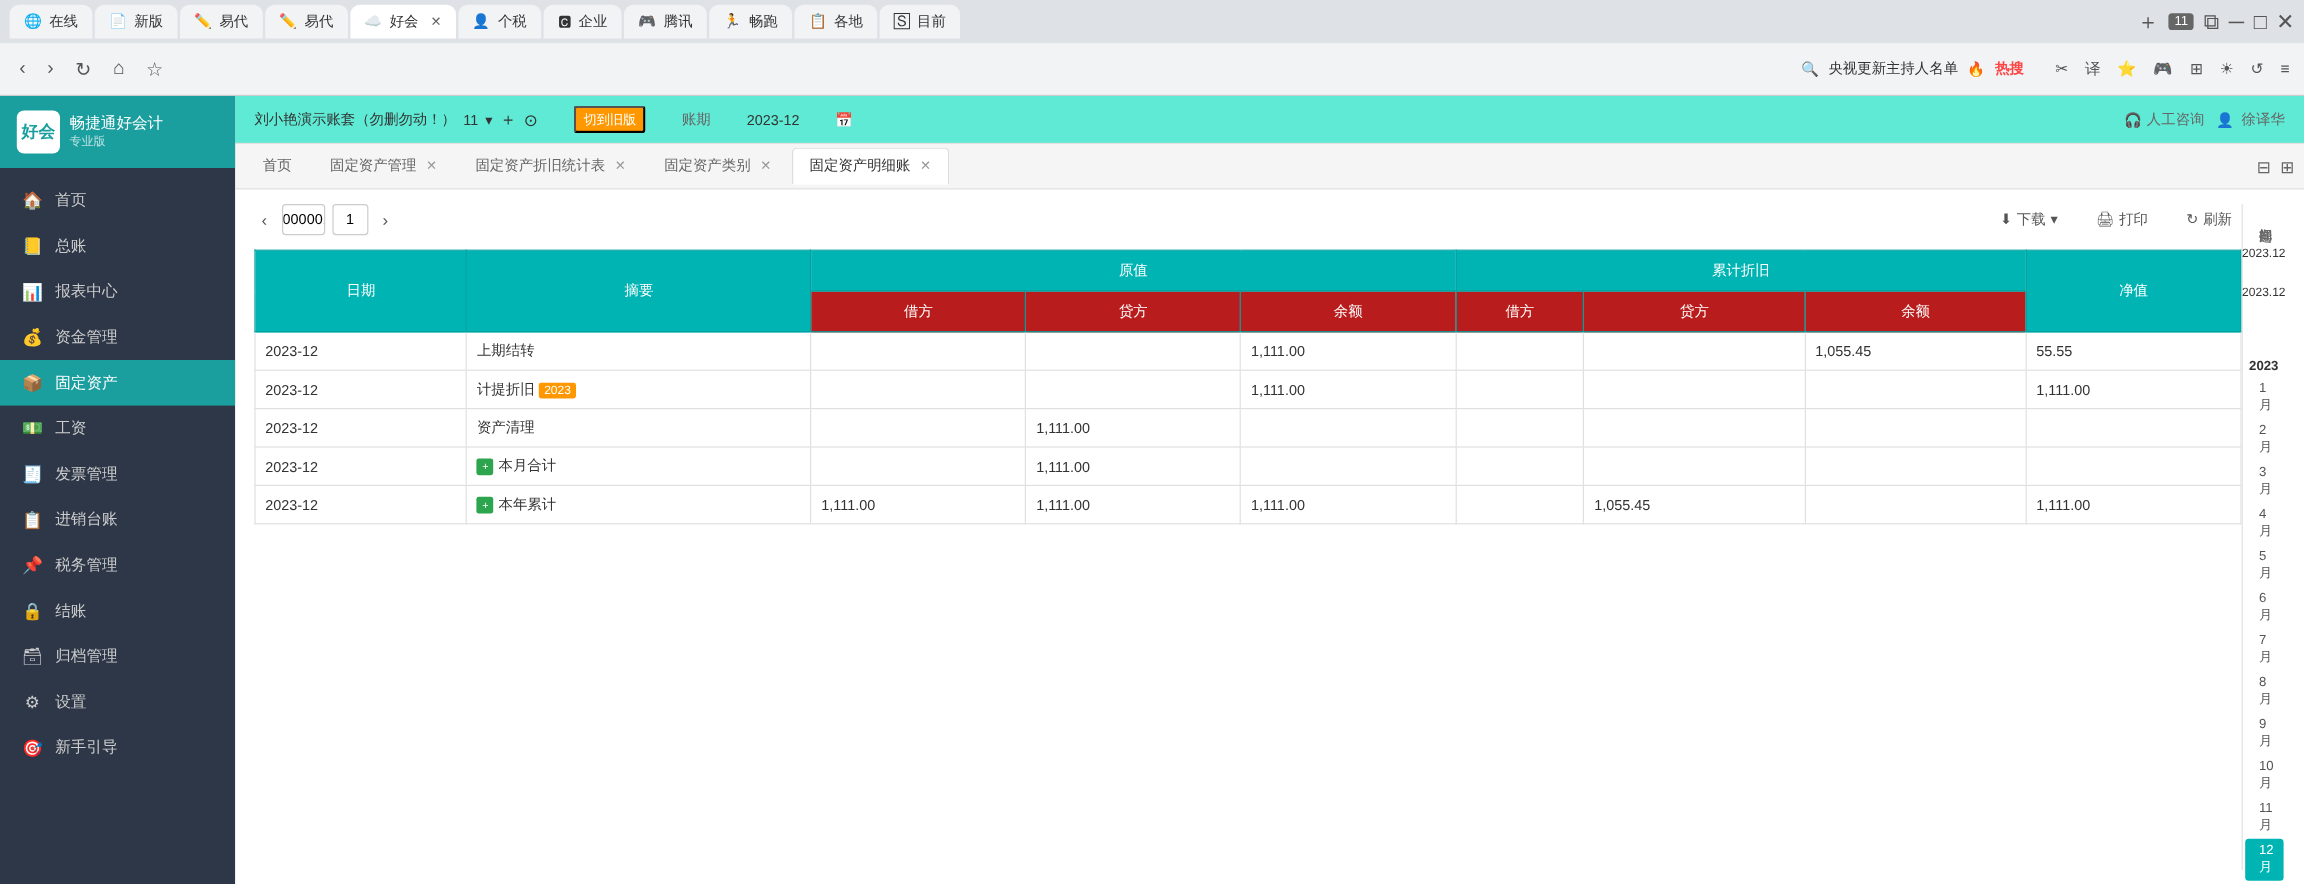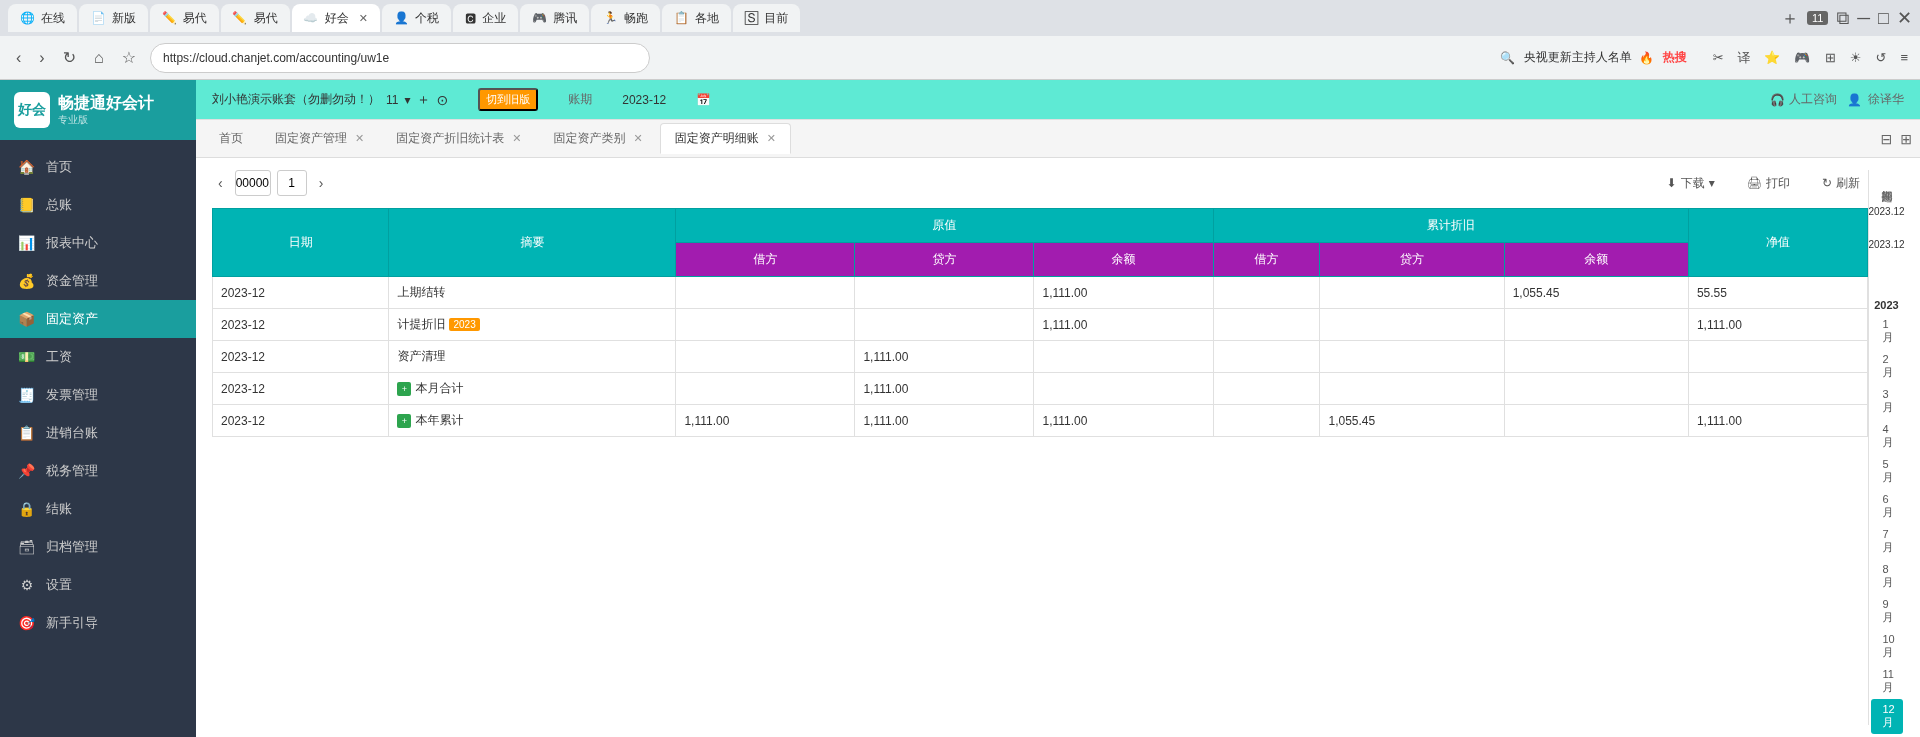--- a/index.html
+++ b/index.html
@@ -22,21 +22,21 @@
     .hot-tag { color: #f44; font-weight: bold; }
     .toolbar-icons { display: flex; align-items: center; gap: 14px; margin-left: 16px; font-size: 13px; color: #555; }
 
     
     .app-container { display: flex; width: 1920px; height: calc(737px - 80px); background: #f5f5f5; }
 
     
     .sidebar { width: 196px; background: #2d3748; color: #fff; display: flex; flex-direction: column; height: 100%; }
     .sidebar-logo { display: flex; align-items: center; gap: 8px; padding: 12px 14px; background: #1a9e9e; }
     .logo-icon { width: 36px; height: 36px; background: #fff; border-radius: 6px; display: flex; align-items: center; justify-content: center; color: #1a9e9e; font-weight: bold; font-size: 14px; }
-    .logo-text { color: #fff; font-size: 16px; font-weight: bold; line-height: 1.3; }
+    .logo-text { color: #fff; font-size: 13px; font-weight: normal; line-height: 1.3; }
     .logo-sub { font-size: 10px; color: rgba(255,255,255,0.7); }
     .sidebar-menu { flex: 1; padding: 8px 0; }
     .sidebar-item { display: flex; align-items: center; gap: 10px; padding: 10px 18px; cursor: pointer; color: #ccc; font-size: 13px; }
     .sidebar-item.active { background: #1a9e9e; color: #fff; }
     .sidebar-item .icon { width: 18px; height: 18px; display: flex; align-items: center; justify-content: center; font-size: 14px; }
 
     
     .main-content { flex: 1; display: flex; flex-direction: column; overflow: hidden; }
 
     
@@ -65,21 +65,21 @@
     .pag-btn { background: none; border: none; font-size: 14px; color: #555; cursor: pointer; padding: 2px 6px; }
     .pag-input { width: 36px; height: 26px; border: 1px solid #ccc; border-radius: 3px; text-align: center; font-size: 12px; }
     .toolbar-right { display: flex; align-items: center; gap: 16px; }
     .toolbar-btn { display: flex; align-items: center; gap: 4px; font-size: 12px; color: #555; cursor: pointer; padding: 4px 8px; border-radius: 3px; }
 
     
     .ledger-table { width: 100%; border-collapse: collapse; font-size: 12px; }
     .ledger-table th { background: #00b4b4; color: #fff; padding: 8px 6px; text-align: center; border: 1px solid #00a0a0; font-weight: normal; }
     .ledger-table td { padding: 7px 8px; text-align: left; border: 1px solid #e0e0e0; color: #333; }
     .ledger-table td.text-left { text-align: left; }
-    .ledger-table .sub-header th { background: #a21caf; }
+    .ledger-table .sub-header th { background: #b91c1c; }
     .group-icon { display: inline-block; width: 14px; height: 14px; background: #2da44e; color: #fff; font-size: 9px; border-radius: 2px; margin-right: 4px; text-align: center; line-height: 14px; }
 
     
     .right-panel { width: 36px; background: #fff; border-left: 1px solid #e0e0e0; display: flex; flex-direction: column; align-items: center; padding: 8px 0; gap: 18px; font-size: 11px; }
     .period-item { width: 32px; text-align: left; padding: 4px 12px; cursor: pointer; color: #555; font-size: 11px; border-radius: 3px; }
     .period-item.active { background: #00b4b4; color: #fff; border-radius: 3px; }
 
     .divider { height: 1px; background: #e0e0e0; width: 100%; margin: 4px 0; }
   </style>
 </head>
@@ -142,21 +142,20 @@
       <span>✕</span>
     </div>
   </div>
 
   <div class="address-bar">
     <button class="nav-btn">‹</button>
     <button class="nav-btn">›</button>
     <button class="nav-btn">↻</button>
     <button class="nav-btn">⌂</button>
     <button class="nav-btn">☆</button>
-    <input class="address-input" type="text" value="https://cloud.chanjet.com/accounting/uw1e" style="">
     <div class="search-area">
       <span>🔍</span>
       <span class="hot-label">央视更新主持人名单</span>
       <span>🔥</span>
       <span class="hot-tag">热搜</span>
     </div>
     <div class="toolbar-icons">
       <span>✂</span>
       <span>译</span>
       <span>⭐</span>

